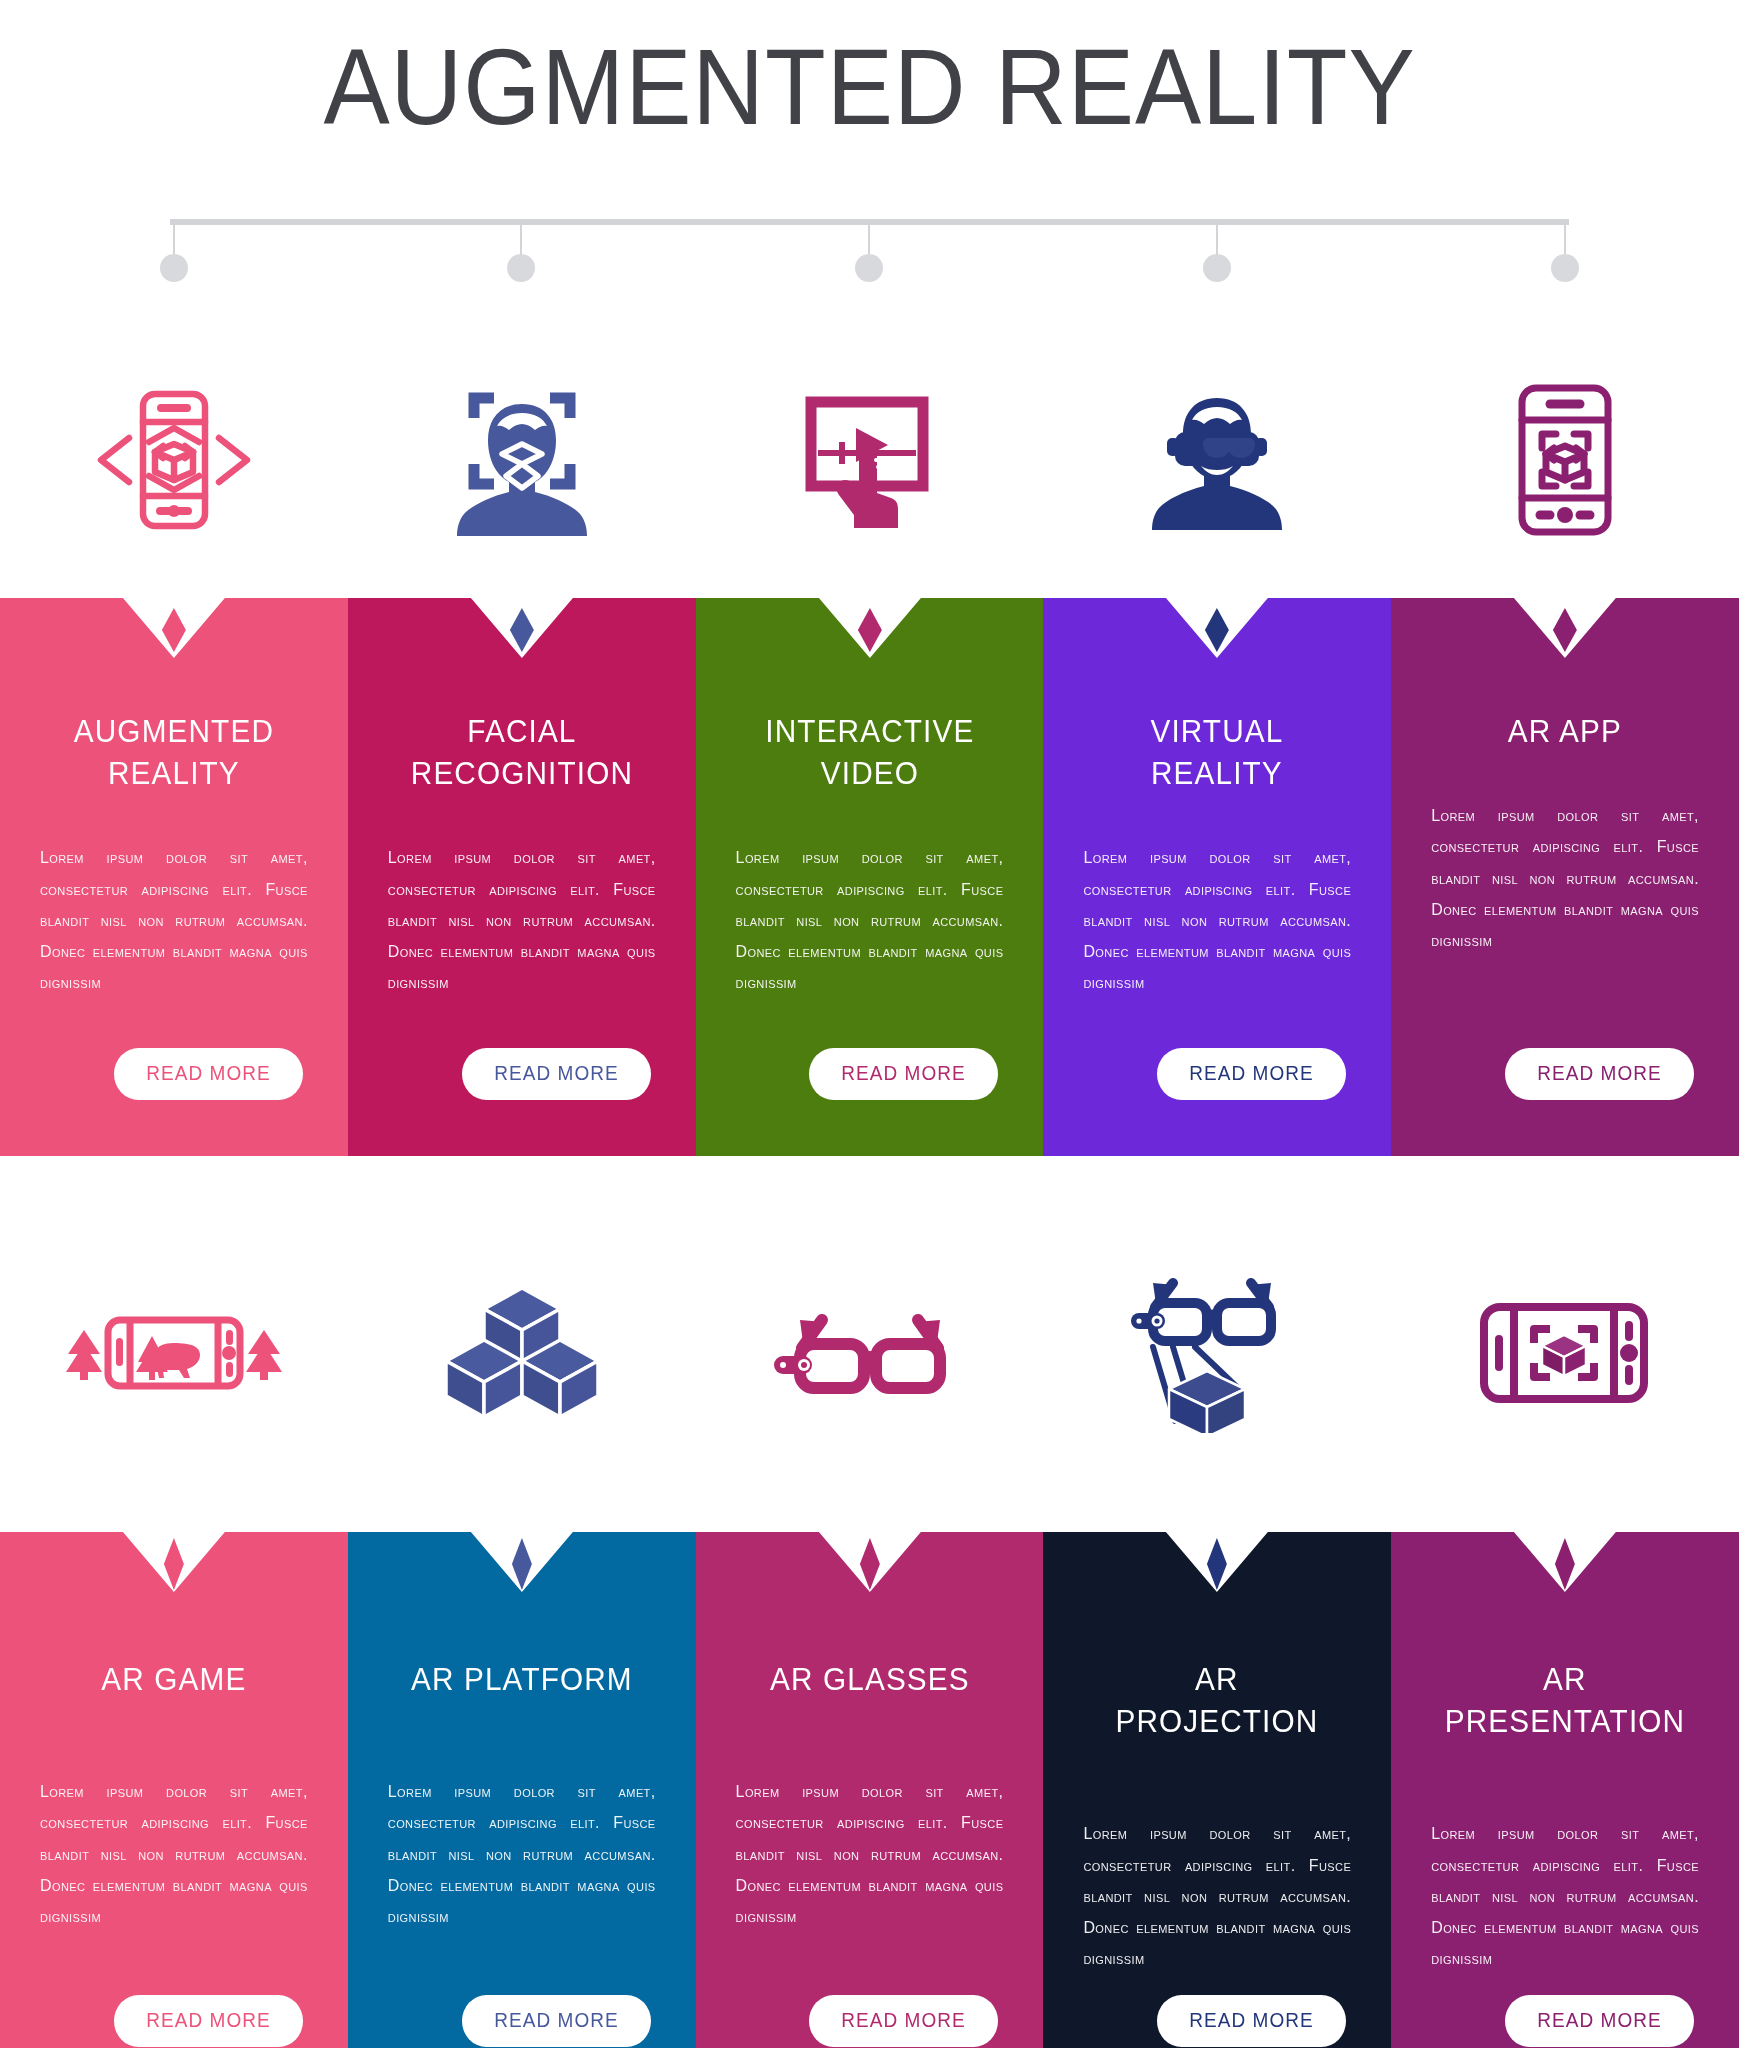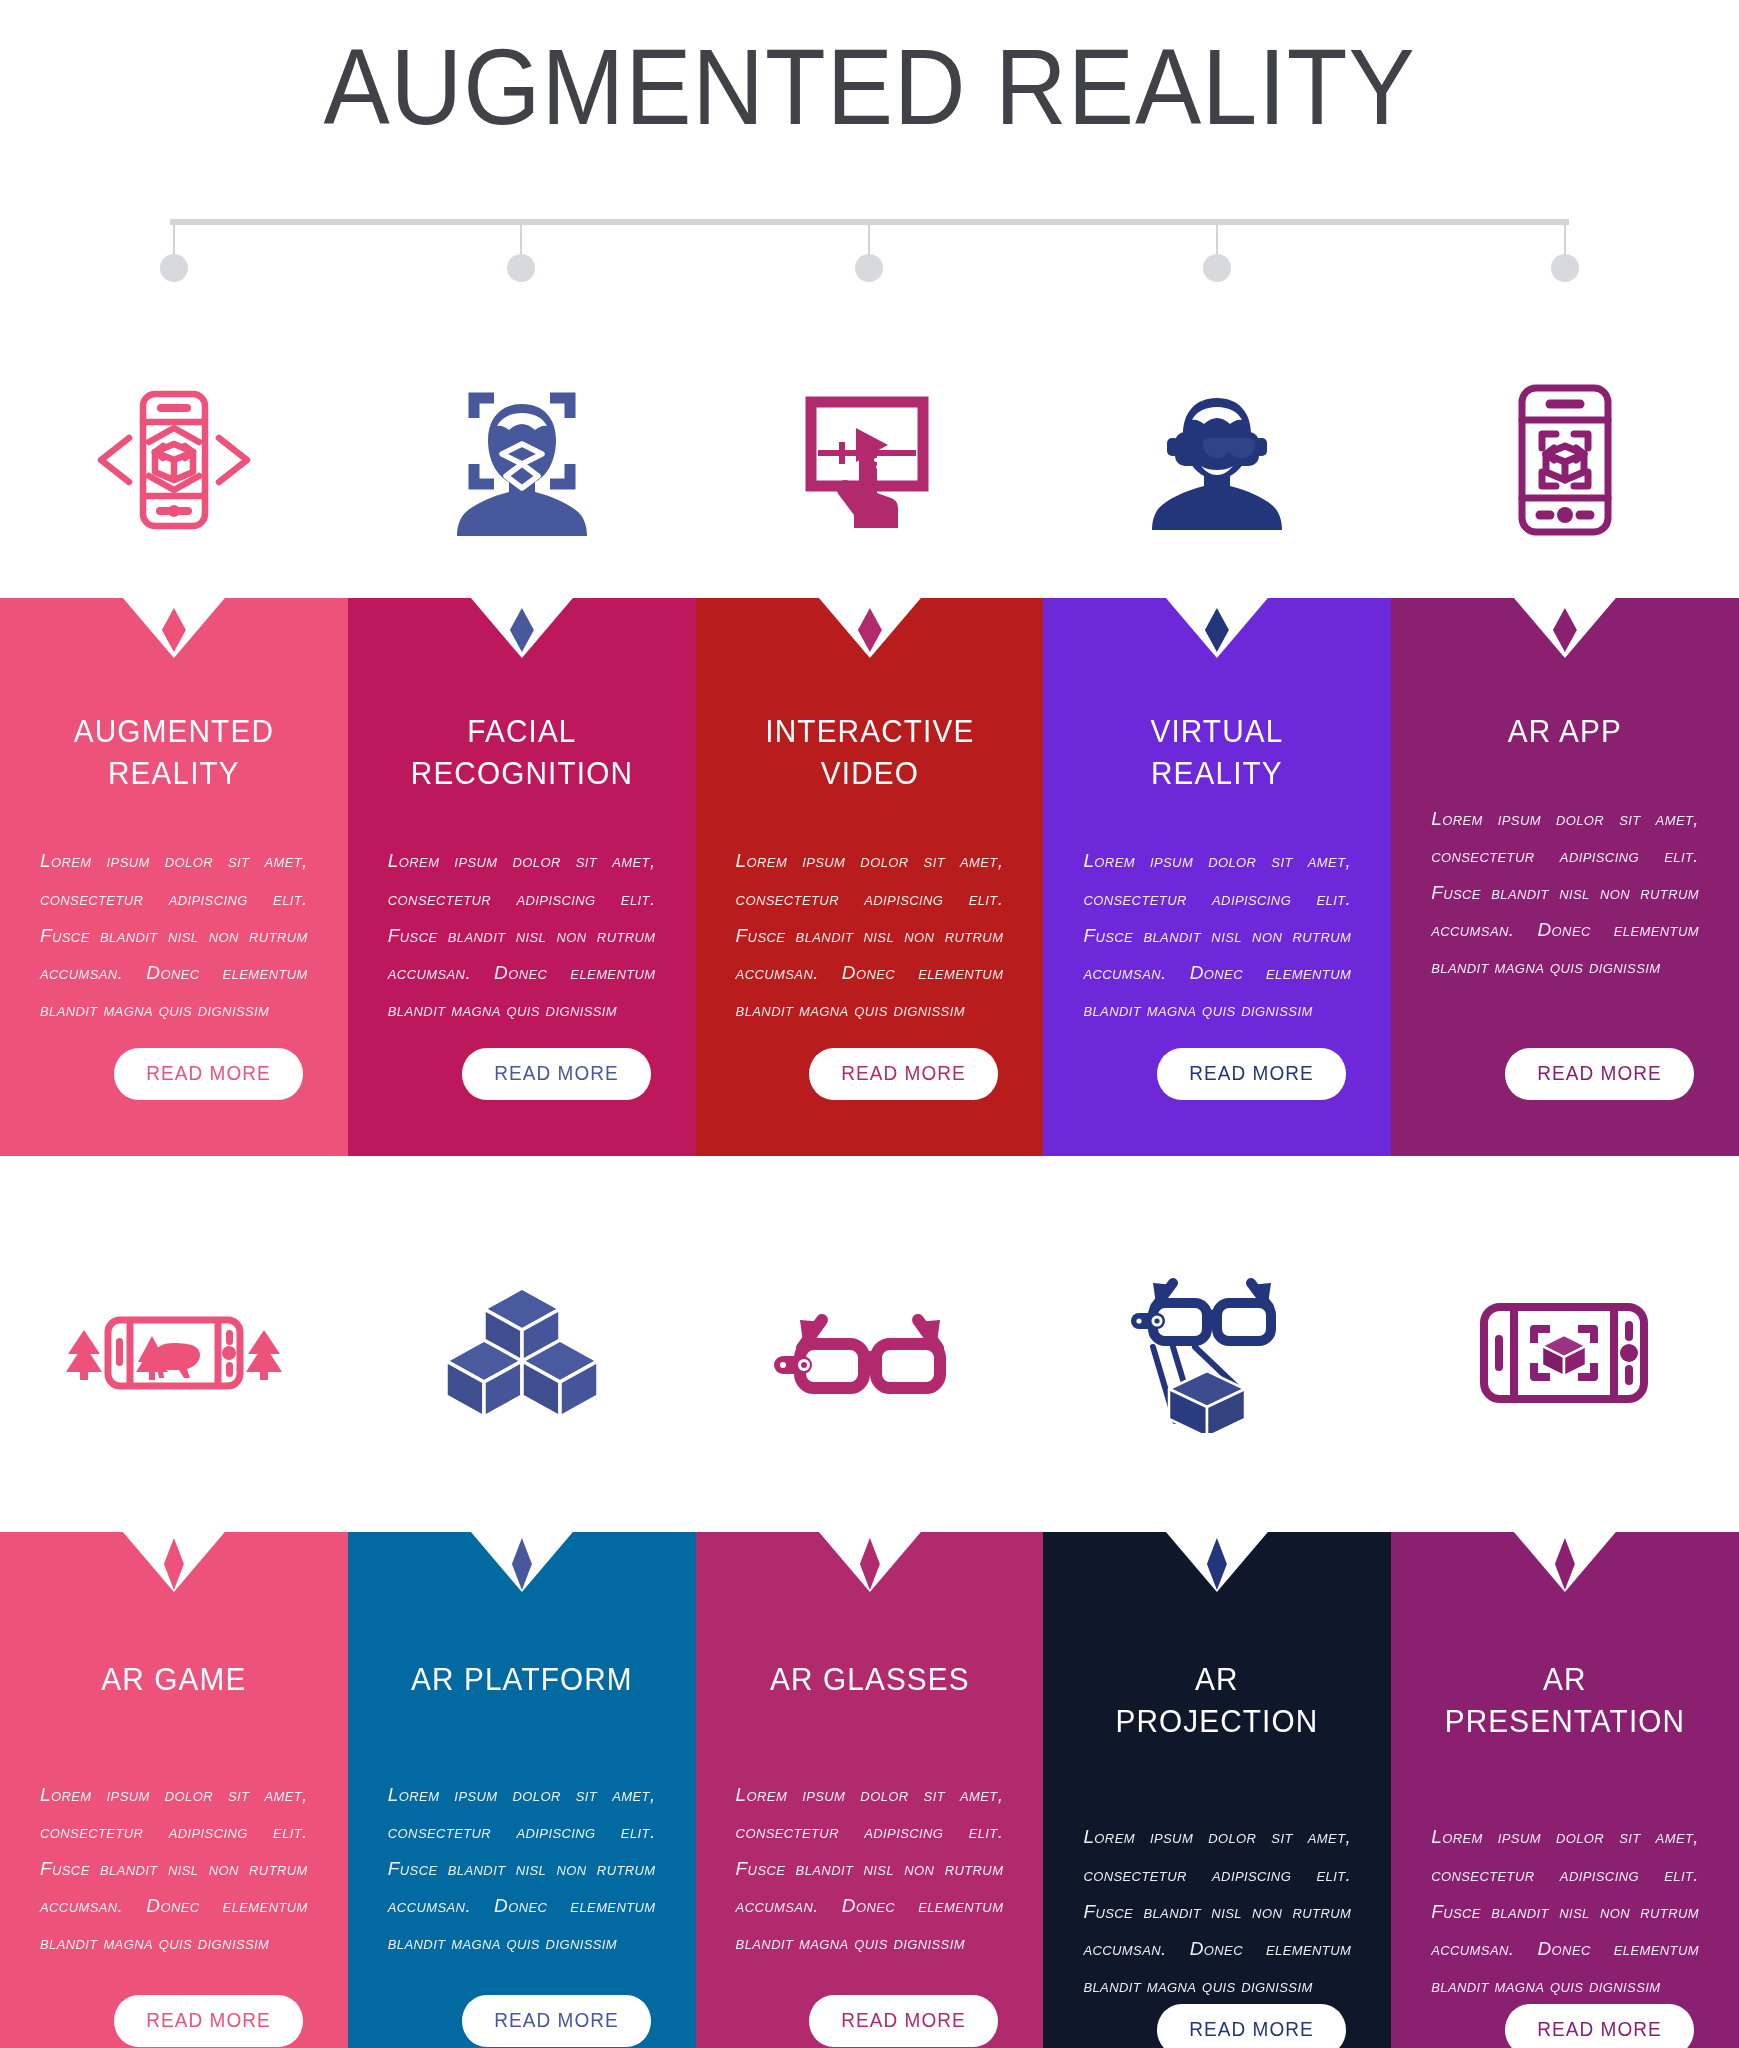--- a/index.html
+++ b/index.html
@@ -91,26 +91,25 @@
     font-size: 32px;
     line-height: 1.32;
     text-align: center;
     letter-spacing: 1.2px;
     font-weight: 400;
     transform: scaleX(0.93);
   }
   .card-body {
     margin-top: 48px;
     color: rgba(255,255,255,0.93);
-    font-size: 19px;
+    font-size: 16px;
     line-height: 1.95;
     text-align: justify;
     font-variant: small-caps;
     letter-spacing: 0.4px;
-    font-style: italic;
   }
   .card-btn-wrap {
     margin-top: auto;
     display: flex;
     justify-content: flex-end;
     padding-bottom: 0;
   }
   .read-more {
     background: #ffffff;
     border: none;
@@ -303,21 +302,21 @@
       </svg>
       <div class="card-inner">
         <div class="card-title">FACIAL RECOGNITION</div>
         <div class="card-body">Lorem ipsum dolor sit amet, consectetur adipiscing elit. Fusce blandit nisl non rutrum accumsan. Donec elementum blandit magna quis dignissim</div>
         <div class="card-btn-wrap">
           <button class="read-more" style="color:#47589c">READ MORE</button>
         </div>
       </div>
     </div>
 
-    <div class="card" style="background:#b91c1c">
+    <div class="card" style="background:#4d7c0f">
       <svg class="card-notch" viewBox="0 0 348 66" preserveAspectRatio="none">
         <path d="M0 0 H123 L174 60 L225 0 H348 V-2 H0 Z" fill="#ffffff"></path>
         <polygon points="174,10 186,32 174,54 162,32" fill="#b22a6e"></polygon>
       </svg>
       <div class="card-inner">
         <div class="card-title">INTERACTIVE VIDEO</div>
         <div class="card-body">Lorem ipsum dolor sit amet, consectetur adipiscing elit. Fusce blandit nisl non rutrum accumsan. Donec elementum blandit magna quis dignissim</div>
         <div class="card-btn-wrap">
           <button class="read-more" style="color:#b22a6e">READ MORE</button>
         </div>

